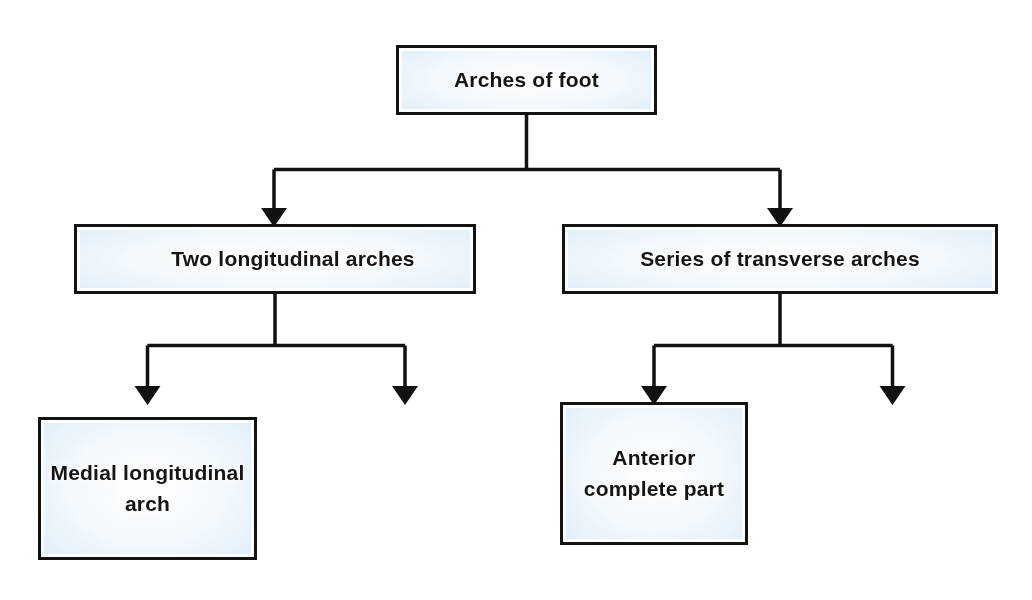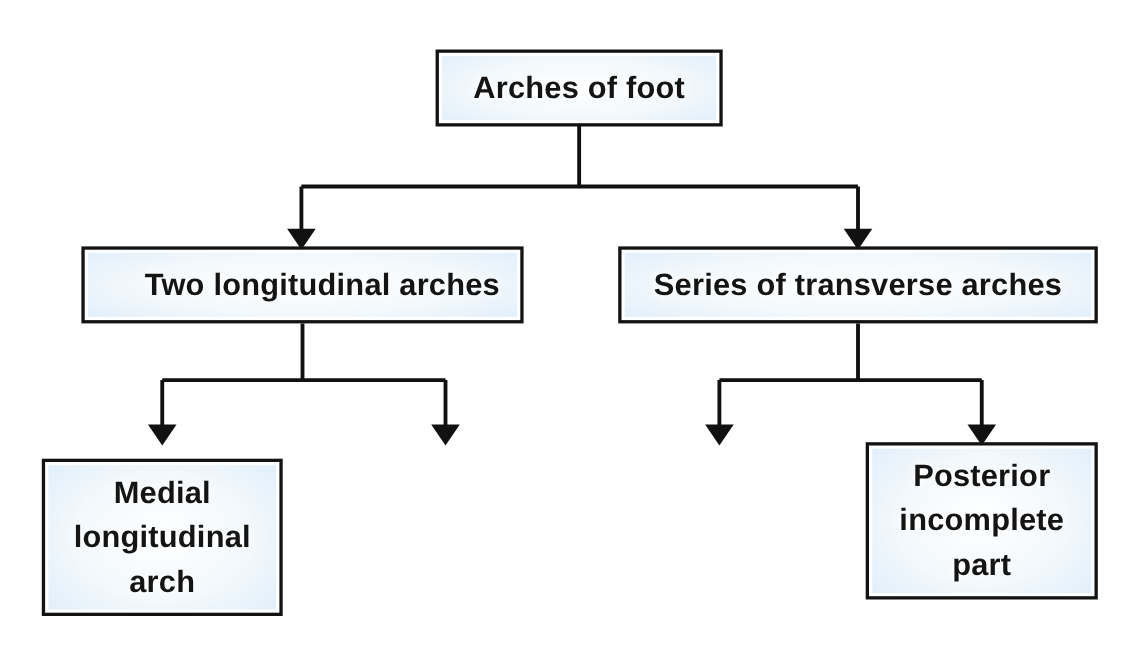--- a/index.html
+++ b/index.html
@@ -29,21 +29,21 @@
     border: 3px solid #131313;
     background:
       radial-gradient(ellipse 85% 95% at 50% 50%,
         #ffffff 0%, #f2f8fc 45%, #e2effa 75%, #d5e8f5 100%);
     box-shadow: inset 0 0 0 3px #fdfeff;
     display: flex;
     align-items: center;
     justify-content: center;
     text-align: center;
     color: #141414;
-    font-size: 28px;
+    font-size: 21px;
     font-weight: 600;
     line-height: 1.45;
     letter-spacing: 0.2px;
   }
   .node .label {
     padding: 0 6px;
     text-shadow:
       0 0 6px #ffffff,
       0 0 10px #ffffff;
   }
@@ -94,18 +94,18 @@
 
   <div class="node" id="node-transverse">
     <span class="label">Series of transverse arches</span>
   </div>
 
   <div class="node" id="node-medial">
     <span class="label">Medial longitudinal arch</span>
   </div>
 
 
+  <div class="node" id="node-anterior">
+    <span class="label">Anterior complete part</span>
+  </div>
 
-  <div class="node" id="node-posterior">
-    <span class="label">Posterior incomplete part</span>
-  </div>
 
 </div>
 
 </body></html>

